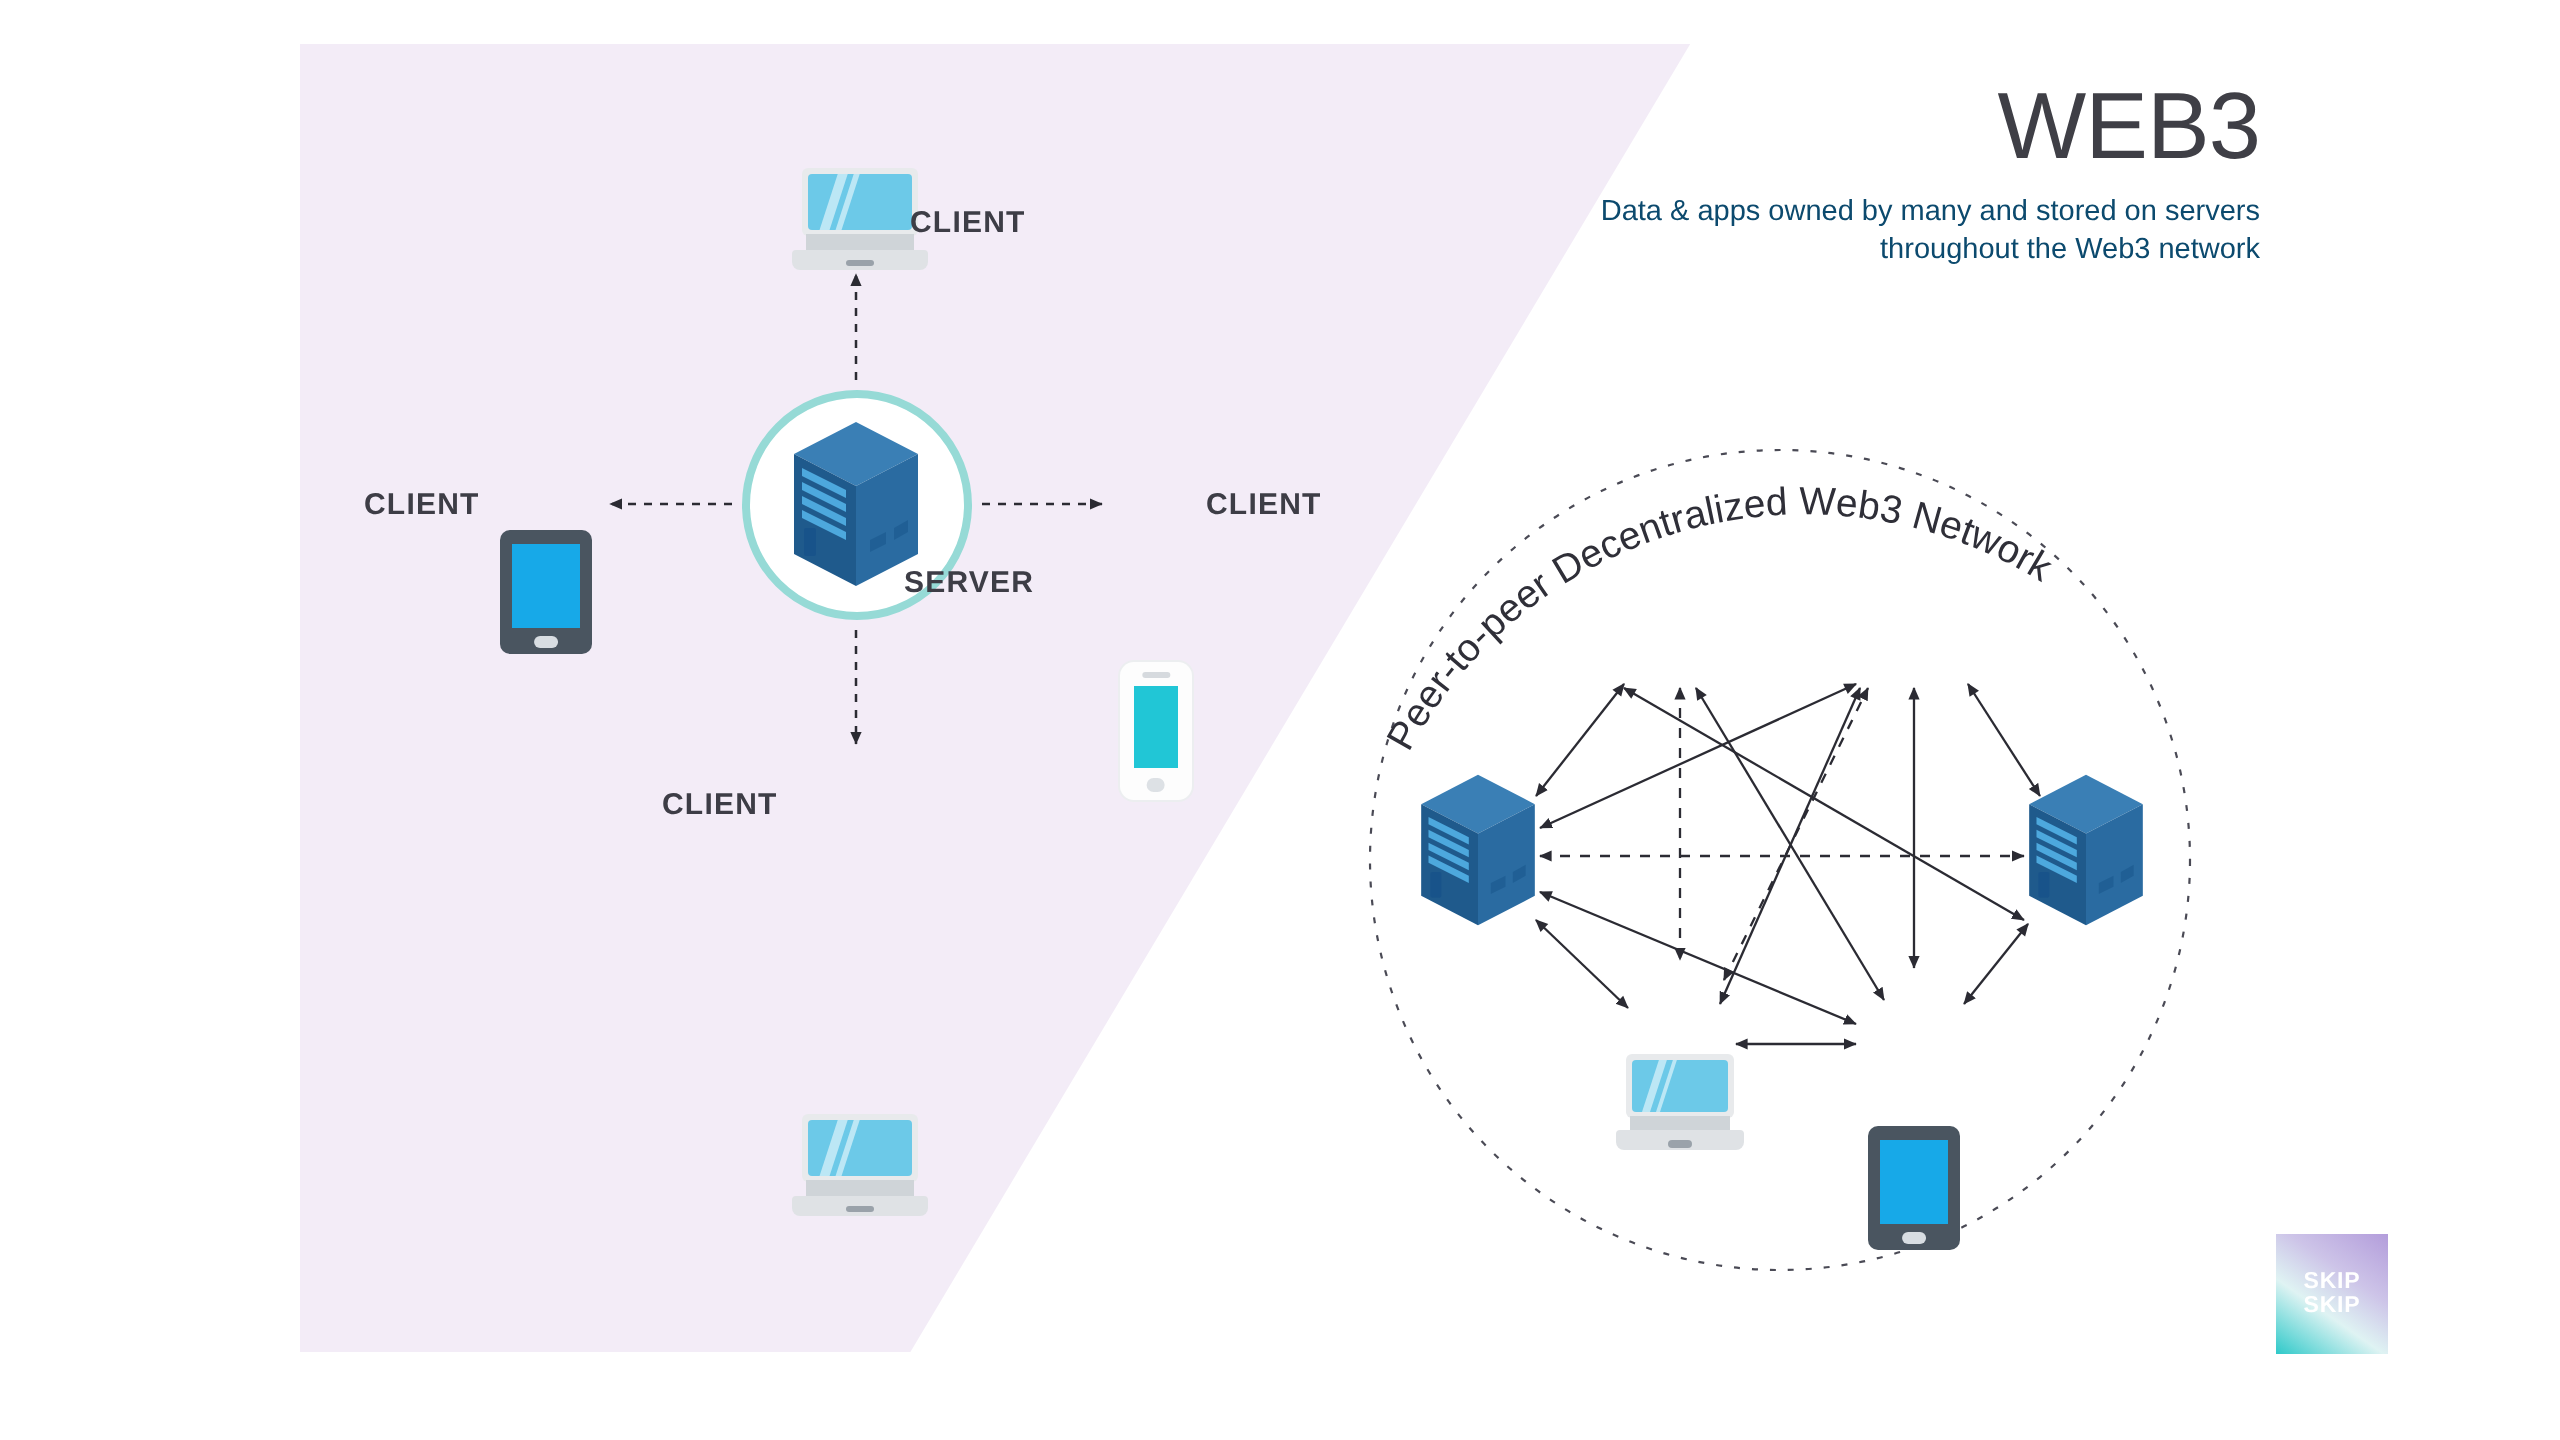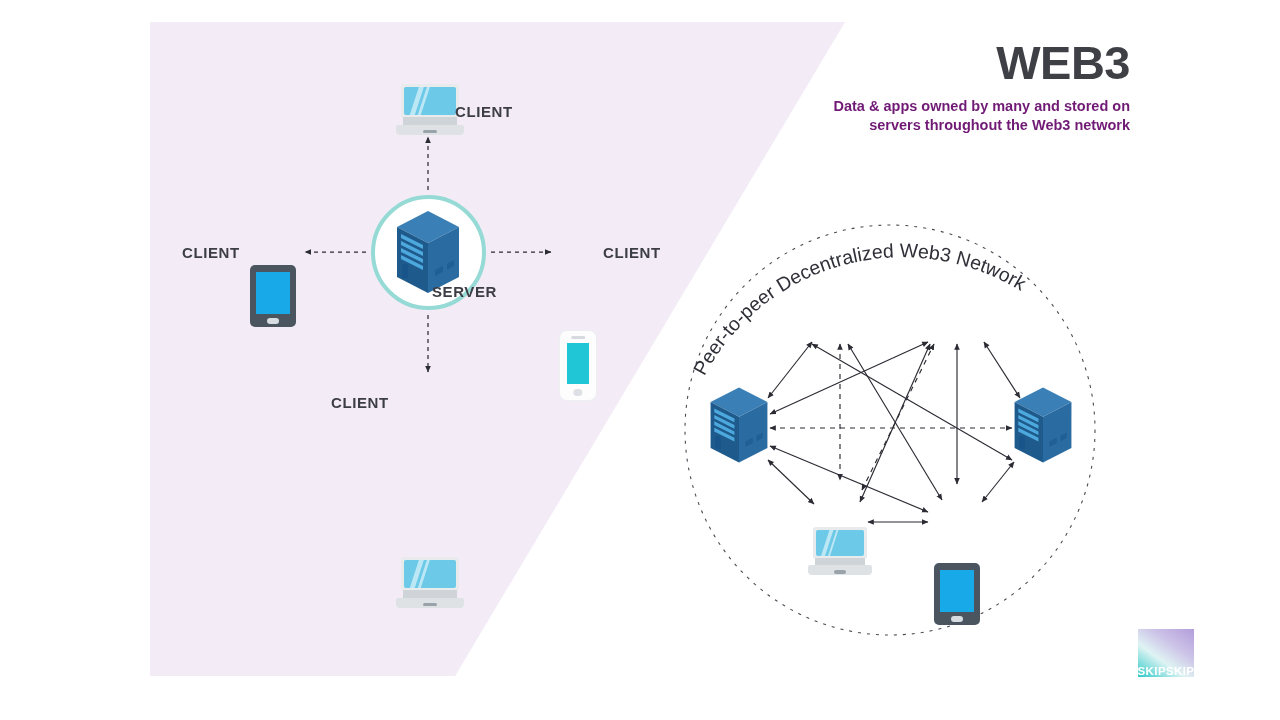--- a/index.html
+++ b/index.html
@@ -16,40 +16,40 @@
   .panel-web2 {
     position:absolute;
     left:150px; top:22px;
     width:700px; height:654px;
     background:#f3ecf7;
     clip-path: polygon(0 0, 99.3% 0, 43.6% 100%, 0 100%);
   }
 
   
   .title {
-    font-weight:bold;
+    font-weight:normal;
     color:#3f3f46;
     letter-spacing:-0.5px;
   }
   .web3-block {
     position:absolute; right:150px; top:36px;
     width:330px; text-align:right;
   }
   .web3-block .title { font-size:47px; line-height:54px; }
   .web2-block {
     position:absolute; left:174px; top:543px;
     width:340px; text-align:left;
   }
   .web2-block .title { font-size:47px; line-height:54px; }
   .subtitle {
-    color:#701a75;
+    color:#0c4a6e;
     font-size:14.5px;
     line-height:19px;
     margin-top:7px;
-    font-weight:bold;
+    font-weight:normal;
   }
 
   
   .node { position:absolute; }
 
   
   .laptop { position:relative; }
   .laptop .lid {
     position:absolute; left:8%; top:0;
     width:84%; height:66%;
@@ -143,24 +143,24 @@
     width:115px; height:115px;
     border-radius:50%;
     background:#ffffff;
     border:4px solid #96dad6;
   }
 
   
   .logo {
     position:absolute;
     right:86px; bottom:43px;
-    width:56px; height:48px;
+    width:56px; height:60px;
     background:linear-gradient(215deg,#b39ddb 0%,#cdc4e8 35%,#dff3f3 62%,#2ec9c9 100%);
-    display:flex; flex-direction:row;
-    align-items:flex-end; justify-content:center;
+    display:flex; flex-direction:column;
+    align-items:center; justify-content:center;
     line-height:1.08;
   }
   .logo span {
     color:#ffffff;
     font-size:11.5px;
     font-weight:bold;
     letter-spacing:0.4px;
   }
 
   svg { position:absolute; left:0; top:0; overflow:visible; }
@@ -218,21 +218,21 @@
       <g fill="#17528a" opacity="0.85">
         <rect x="10" y="56" width="6" height="14" rx="1"></rect>
       </g>
 
       <g fill="#1d5c91" opacity="0.75">
         <polygon points="43,62 51,58 51,64 43,68"></polygon>
         <polygon points="55,56 62,52 62,58 55,62"></polygon>
       </g>
     </svg>
   </div>
-  <div class="devlabel" style="left:432px; top:283px;">SERVER</div>
+  <div class="devlabel" style="left:452px; top:283px;">SERVER</div>
 
   <div class="node laptop" style="left:396px; top:84px; width:68px; height:51px;">
     <div class="lid">
         <div class="screen"></div>
       </div>
     <div class="kb"></div>
     <div class="base"></div>
     <div class="pad"></div>
   </div>
   <div class="devlabel" style="left:455px; top:103px;">CLIENT</div>

